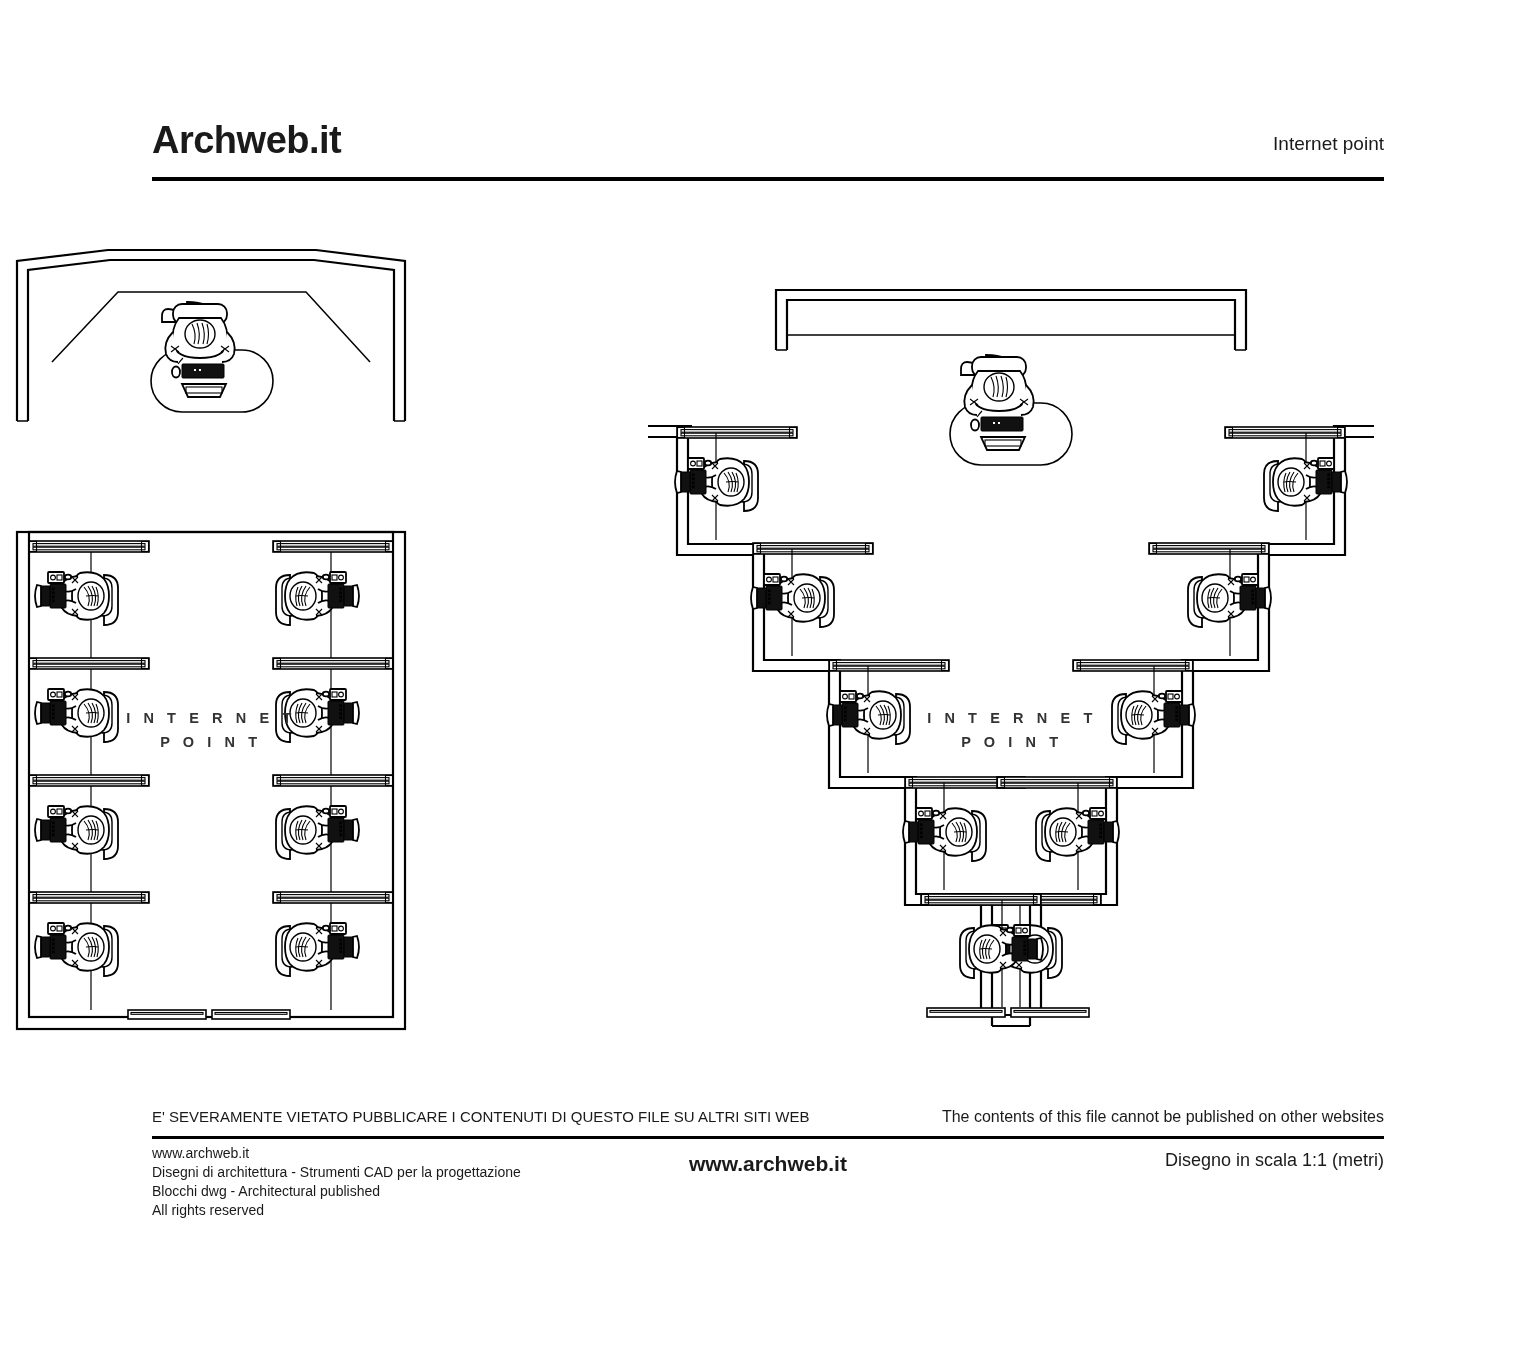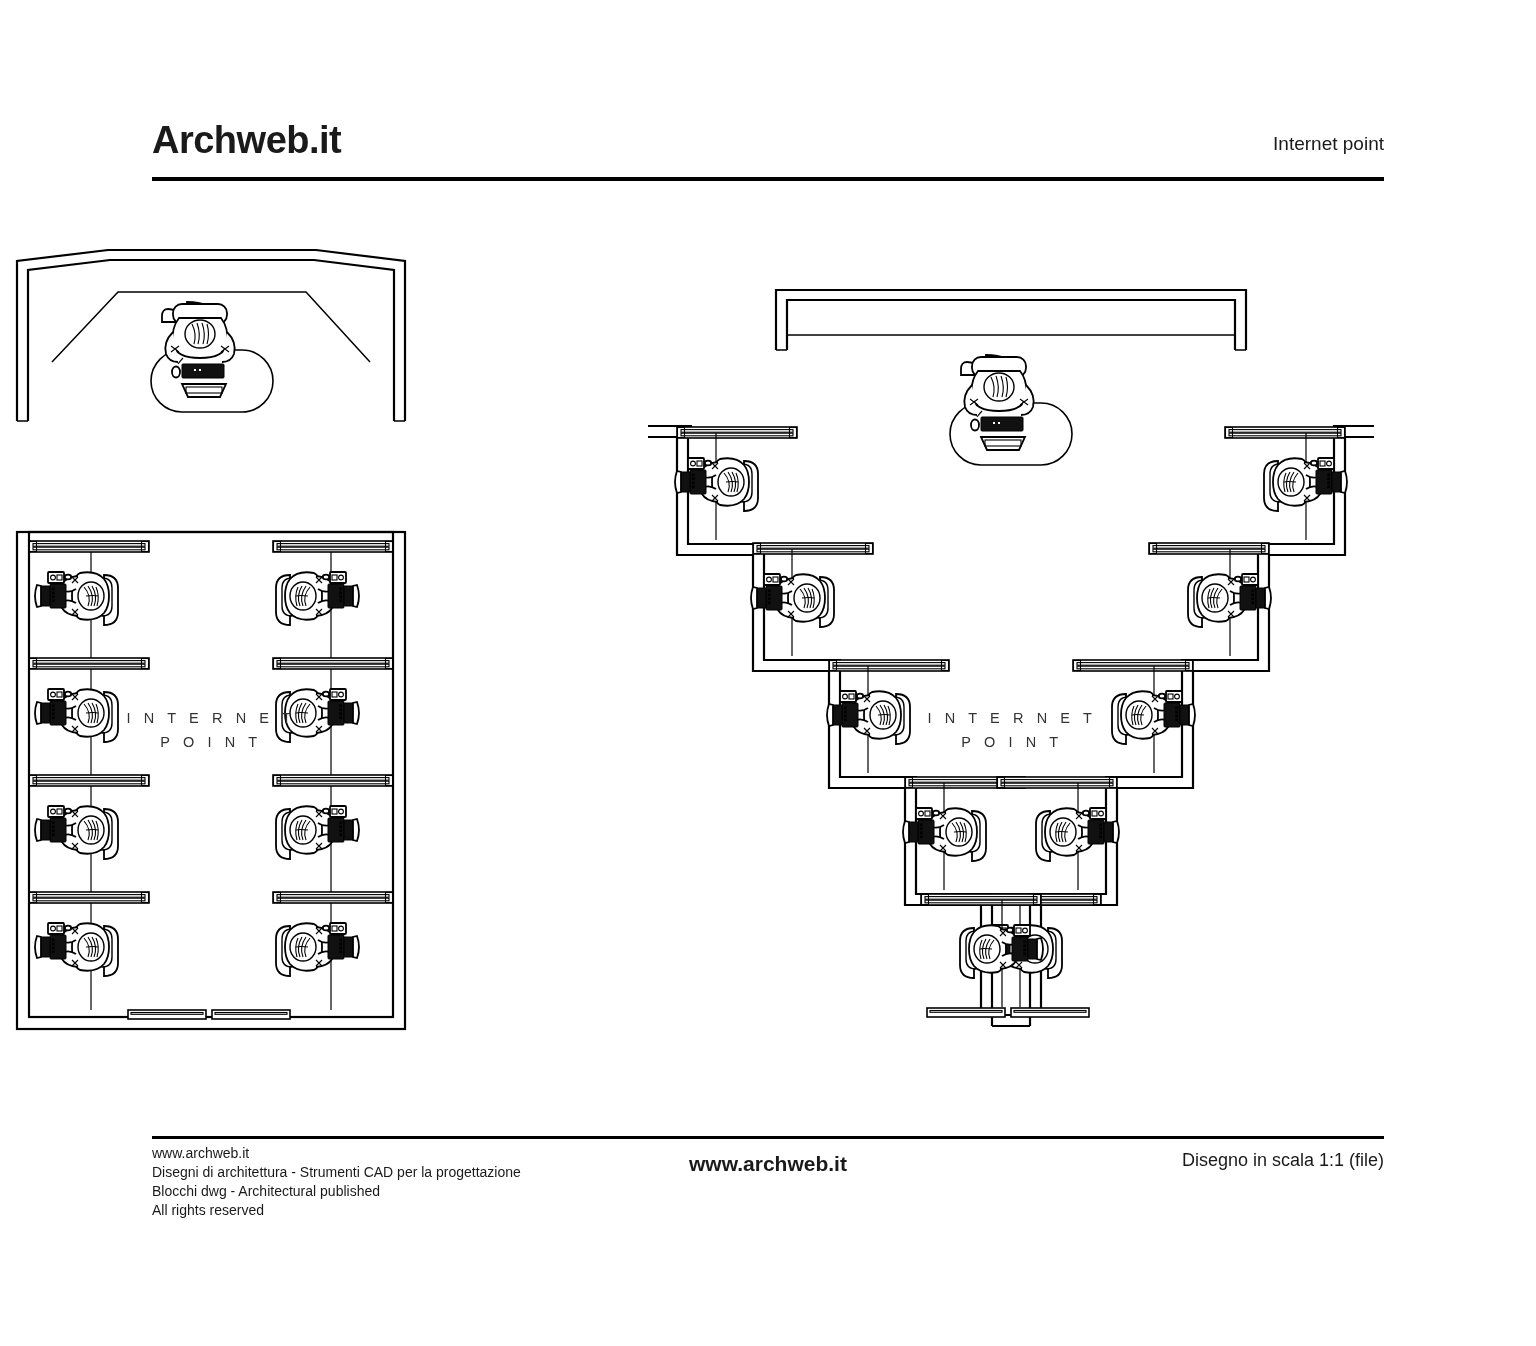--- a/index.html
+++ b/index.html
@@ -35,21 +35,21 @@
   .foot-notice{position:absolute;left:152px;top:1108px;width:1232px;height:22px;}
   .foot-notice .it{position:absolute;left:0;top:0;font-size:15px;white-space:nowrap;}
   .foot-notice .en{position:absolute;right:0;top:0;font-size:16px;white-space:nowrap;}
   .rule-bot{position:absolute;left:152px;top:1136px;width:1232px;height:3px;background:#000;}
   .foot-left{position:absolute;left:152px;top:1144px;font-size:14px;line-height:19px;}
   .foot-center{position:absolute;left:0;top:1152px;width:1536px;text-align:center;
                font-size:21px;font-weight:bold;}
   .foot-right{position:absolute;right:152px;top:1150px;font-size:18px;white-space:nowrap;}
 
   
-  .plan-wrap{position:absolute;left:0;top:240px;width:1536px;height:830px;}
+  .plan-wrap{position:absolute;left:0;top:240px;width:1536px;height:830px;font-weight:bold;}
   svg.plan{display:block;}
   .w{fill:none;stroke:#000;stroke-width:2.2;}        
   .wt{fill:none;stroke:#000;stroke-width:1.5;}       
   .desk{fill:#fff;stroke:#000;stroke-width:1.6;}
   .deskin{fill:none;stroke:#000;stroke-width:1.1;}
   .part{fill:none;stroke:#000;stroke-width:1.2;}
   .body-l{fill:#fff;stroke:#000;stroke-width:1.8;}
   .dark{fill:#111;stroke:#000;stroke-width:1;}
   .mid{fill:#fff;stroke:#000;stroke-width:1.4;}
   .hair{fill:none;stroke:#000;stroke-width:1.1;}
@@ -371,25 +371,29 @@
           </g>
         </g>
 
         <text class="lbl" x="1012" y="483" text-anchor="middle">I N T E R N E T</text>
         <text class="lbl" x="1012" y="507" text-anchor="middle">P O I N T</text>
       </g>
 
     </svg>
   </div>
 
+  <div class="foot-notice">
+    <span class="it">E' SEVERAMENTE VIETATO PUBBLICARE I CONTENUTI DI QUESTO FILE SU ALTRI SITI WEB</span>
+    <span class="en">The contents of this file cannot be published on other websites</span>
+  </div>
   <div class="rule-bot"></div>
 
   <div class="foot-left">
     <div>www.archweb.it</div>
     <div>Disegni di architettura - Strumenti CAD  per la progettazione</div>
     <div>Blocchi dwg - Architectural published</div>
     <div>All rights reserved</div>
   </div>
 
   <div class="foot-center">www.archweb.it</div>
-  <div class="foot-right">Disegno in scala 1:1 (file)</div>
+  <div class="foot-right">Disegno in scala 1:1 (metri)</div>
 
 </div>
 
 </body></html>

